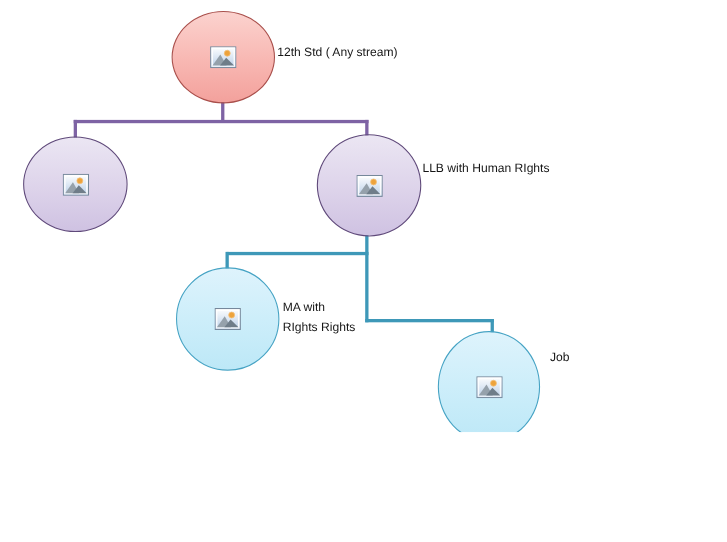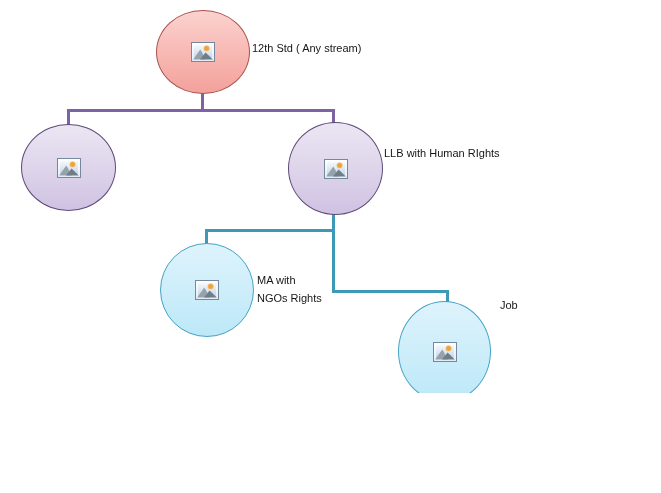--- a/index.html
+++ b/index.html
@@ -47,21 +47,21 @@
   .pic{display:block;}
   
   .lbl{
     position:absolute;font-size:11px;color:#161616;
     line-height:15px;white-space:pre-line;
   }
   #lbl-12th{left:252px;top:41px;}
   #lbl-ba{left:120px;top:162px;}
   #lbl-llb{left:384px;top:146px;}
   #lbl-ma{left:257px;top:271px;line-height:18px;}
-  #lbl-job-title{left:500px;top:298px;}
+  #lbl-job-title{left:500px;top:318px;}
   #lbl-job-desc{left:500px;top:320px;line-height:14.6px;width:162px;}
 </style>
 </head>
 <body>
 
 <svg width="0" height="0" style="position:absolute" aria-hidden="true">
   <defs>
     <linearGradient id="skyGrad" x1="0" y1="0" x2="0" y2="1">
       <stop offset="0" stop-color="#ffffff"></stop>
       <stop offset="1" stop-color="#b9cfe8"></stop>
@@ -111,16 +111,16 @@
   </div>
   <div class="node" id="n-job">
     <svg class="pic" width="24" height="20">
         <use href="#pic-icon"></use>
       </svg>
   </div>
 
   <div class="lbl" id="lbl-12th">12th Std ( Any stream)</div>
   <div class="lbl" id="lbl-llb">LLB with Human RIghts</div>
   <div class="lbl" id="lbl-ma">MA with
-NGOs Rights</div>
+RIghts Rights</div>
   <div class="lbl" id="lbl-job-title">Job</div>
 
 </div>
 
 </body></html>

